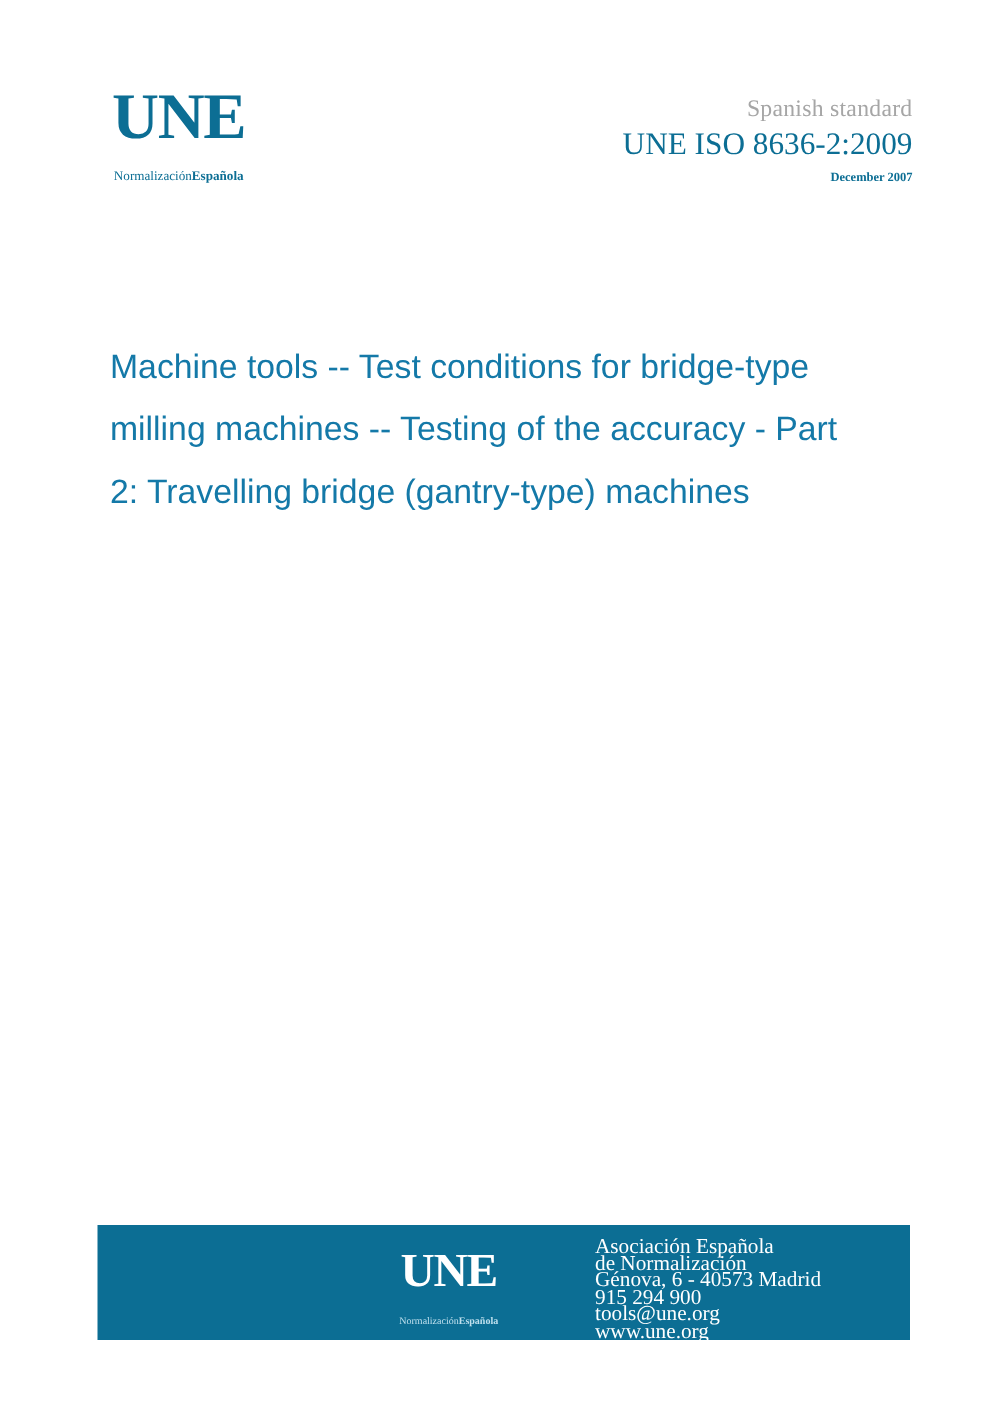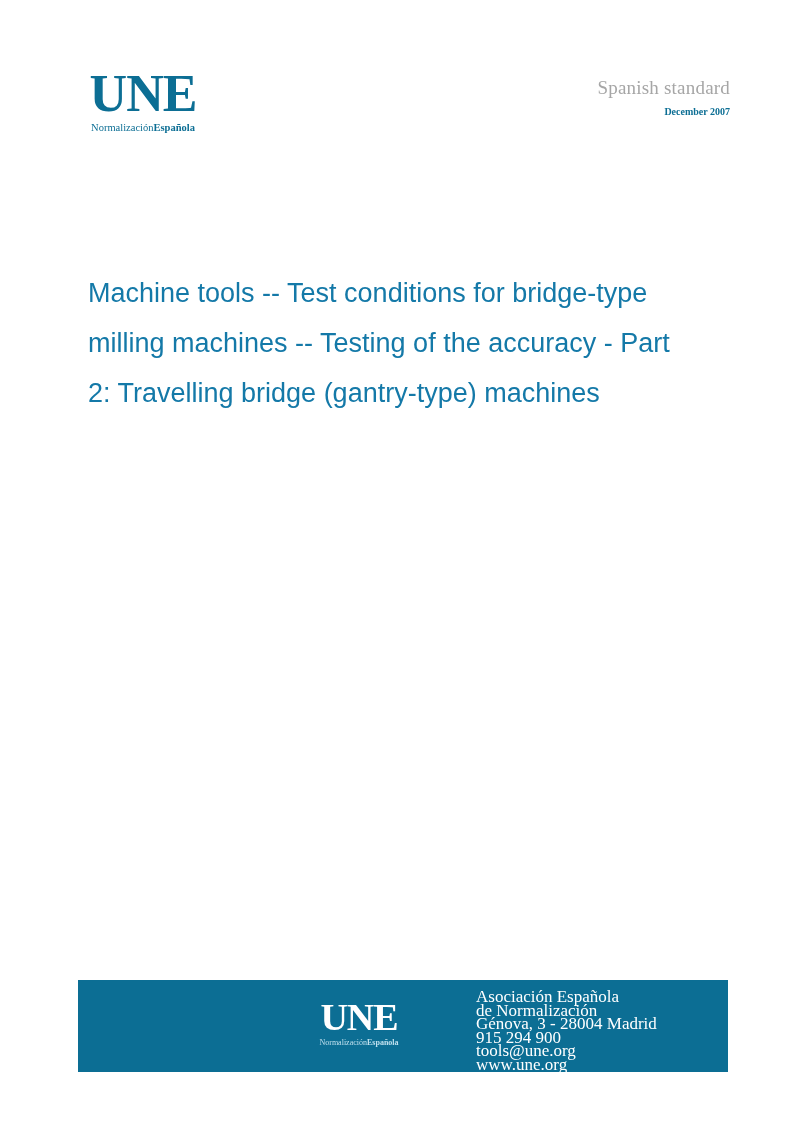--- a/index.html
+++ b/index.html
@@ -31,21 +31,21 @@
     font-size: 52px;
     line-height: 52px;
     letter-spacing: -1px;
     color: #0c6e94;
   }
   .logo-sub {
     font-family: "Liberation Serif", serif;
     font-size: 10.5px;
     line-height: 12px;
     color: #0c6e94;
-    margin-top: 2px;
+    margin-top: 16px;
   }
   .logo-sub .bold { font-weight: bold; }
 
   
   .header-right {
     position: absolute;
     right: 70px;
     top: 76px;
     text-align: right;
   }
@@ -129,37 +129,38 @@
 
 <div class="page">
 
   <div class="logo-block">
     <div class="logo-word">UNE</div>
     <div class="logo-sub"><span>Normalización</span><span class="bold">Española</span></div>
   </div>
 
   <div class="header-right">
     <div class="std-kind">Spanish standard</div>
+    <div class="std-code">UNE ISO 8636-2:2009</div>
     <div class="std-date">December 2007</div>
   </div>
 
   <div class="doc-title">
     <span>Machine tools -- Test conditions for bridge-type</span>
     <span>milling machines -- Testing of the accuracy - Part</span>
     <span>2: Travelling bridge (gantry-type) machines</span>
   </div>
 
   <div class="footer">
     <div class="footer-logo">
       <div class="logo-word">UNE</div>
       <div class="logo-sub"><span>Normalización</span><span class="bold">Española</span></div>
     </div>
     <div class="footer-address">
       <div>Asociación Española</div>
       <div>de Normalización</div>
-      <div>Génova, 3 - 28004 Madrid</div>
+      <div>Génova, 6 - 40573 Madrid</div>
       <div>915 294 900</div>
       <div>tools@une.org</div>
       <div>www.une.org</div>
     </div>
   </div>
 
 </div>
 
 </body></html>

